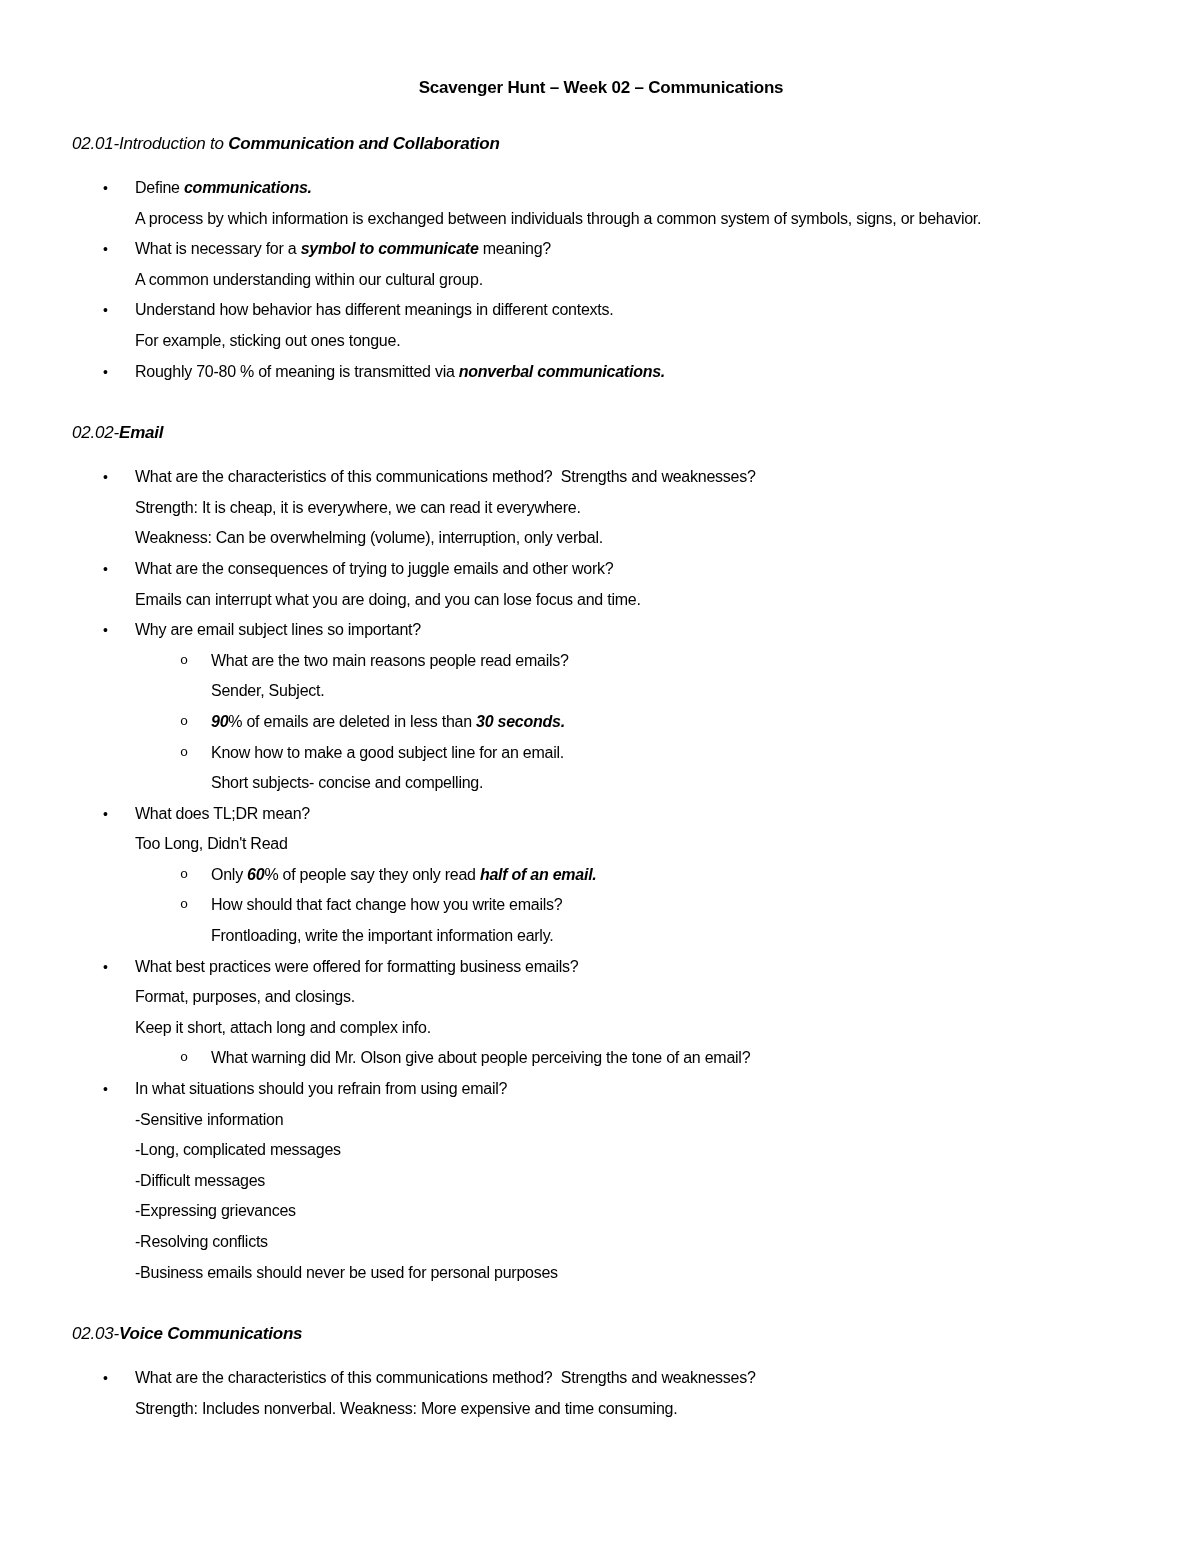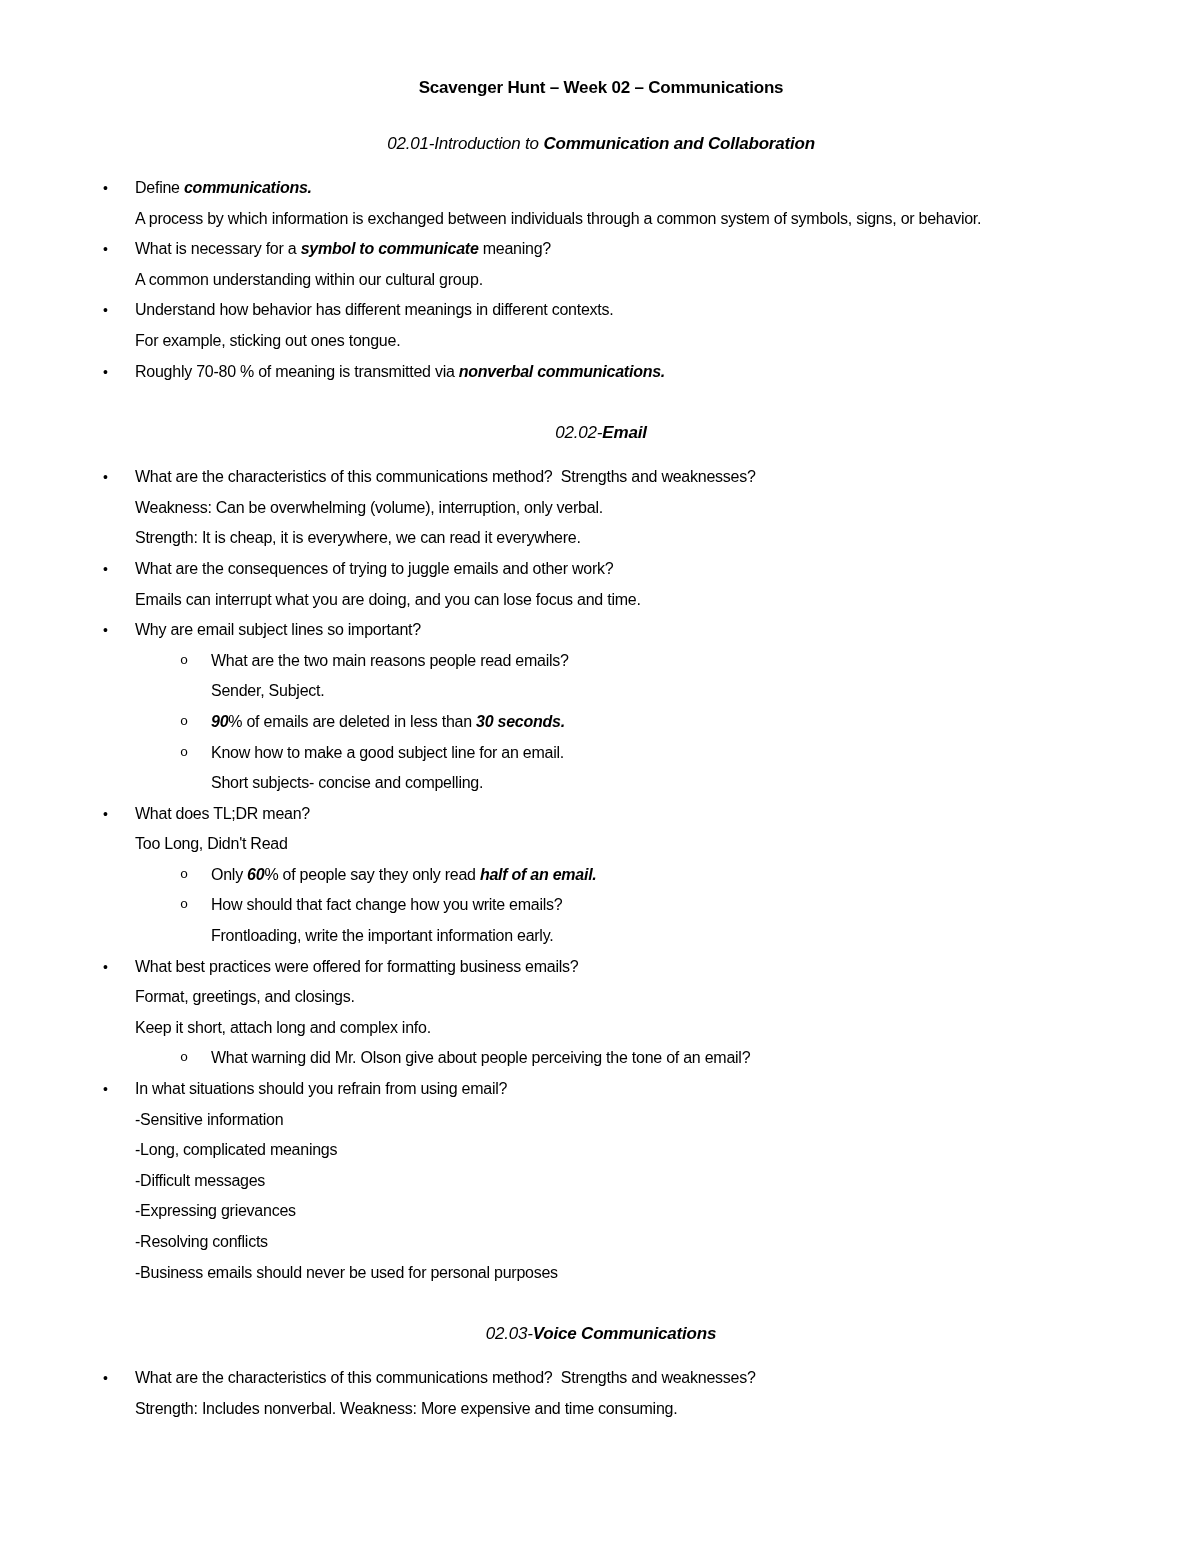--- a/index.html
+++ b/index.html
@@ -30,21 +30,20 @@
     letter-spacing: -0.2px;
   }
   .section-heading {
     margin: 35px 0 18px 0;
     font-size: 17px;
     line-height: 22px;
     font-weight: normal;
     font-style: italic;
     letter-spacing: -0.2px;
     white-space: pre-wrap;
-    text-align: center;
   }
   .section-items {
     margin: 0;
   }
   .item {
     position: relative;
     font-size: 16px;
     line-height: 30.6px;
     letter-spacing: -0.25px;
     white-space: pre-wrap;
@@ -88,42 +87,42 @@
           <div class="item lvl1"><span class="">A common understanding within our cultural group.</span></div>
           <div class="item lvl1"><span class="marker bullet">•</span><span class="">Understand how behavior has different meanings in different contexts.</span></div>
           <div class="item lvl1"><span class="">For example, sticking out ones tongue.</span></div>
           <div class="item lvl1"><span class="marker bullet">•</span><span class="">Roughly 70-80 % of meaning is transmitted via </span><span class="b i">nonverbal</span><span class="b "> communications.</span></div>
         </div>
       </section>
       <section class="doc-section">
         <h2 class="section-heading"><span class="i">02.02-</span><span class="b i">Email</span></h2>
         <div class="section-items">
           <div class="item lvl1"><span class="marker bullet">•</span><span class="">What are the characteristics of this communications method?  Strengths and weaknesses?</span></div>
+          <div class="item lvl1"><span class="">Strength: It is cheap, it is everywhere, we can read it everywhere.</span></div>
           <div class="item lvl1"><span class="">Weakness: Can be overwhelming (volume), interruption, only verbal.</span></div>
-          <div class="item lvl1"><span class="">Strength: It is cheap, it is everywhere, we can read it everywhere.</span></div>
           <div class="item lvl1"><span class="marker bullet">•</span><span class="">What are the consequences of trying to juggle emails and other work?</span></div>
           <div class="item lvl1"><span class="">Emails can interrupt what you are doing, and you can lose focus and time.</span></div>
           <div class="item lvl1"><span class="marker bullet">•</span><span class="">Why are email subject lines so important?</span></div>
           <div class="item lvl2"><span class="marker circle">o</span><span class="">What are the two main reasons people read emails?</span></div>
           <div class="item lvl2"><span class="">Sender, Subject.</span></div>
           <div class="item lvl2"><span class="marker circle">o</span><span class="b ">90</span><span class="">% of emails are deleted in less than </span><span class="b ">30 seconds.</span></div>
           <div class="item lvl2"><span class="marker circle">o</span><span class="">Know how to make a good subject line for an email.</span></div>
           <div class="item lvl2"><span class="">Short subjects- concise and compelling.</span></div>
           <div class="item lvl1"><span class="marker bullet">•</span><span class="">What does TL;DR mean?</span></div>
           <div class="item lvl1"><span class="">Too Long, Didn't Read</span></div>
           <div class="item lvl2"><span class="marker circle">o</span><span class="">Only </span><span class="b ">60</span><span class="">% of people say they only read </span><span class="b ">half of an email.</span></div>
           <div class="item lvl2"><span class="marker circle">o</span><span class="">How should that fact change how you write emails?</span></div>
           <div class="item lvl2"><span class="">Frontloading, write the important information early.</span></div>
           <div class="item lvl1"><span class="marker bullet">•</span><span class="">What best practices were offered for formatting business emails?</span></div>
-          <div class="item lvl1"><span class="">Format, greetings, and closings.</span></div>
+          <div class="item lvl1"><span class="">Format, purposes, and closings.</span></div>
           <div class="item lvl1"><span class="">Keep it short, attach long and complex info.</span></div>
           <div class="item lvl2"><span class="marker circle">o</span><span class="">What warning did Mr. Olson give about people perceiving the tone of an email?</span></div>
           <div class="item lvl1"><span class="marker bullet">•</span><span class="">In what situations should you refrain from using email?</span></div>
           <div class="item lvl1"><span class="">-Sensitive information</span></div>
-          <div class="item lvl1"><span class="">-Long, complicated meanings</span></div>
+          <div class="item lvl1"><span class="">-Long, complicated messages</span></div>
           <div class="item lvl1"><span class="">-Difficult messages</span></div>
           <div class="item lvl1"><span class="">-Expressing grievances</span></div>
           <div class="item lvl1"><span class="">-Resolving conflicts</span></div>
           <div class="item lvl1"><span class="">-Business emails should never be used for personal purposes</span></div>
         </div>
       </section>
       <section class="doc-section">
         <h2 class="section-heading"><span class="i">02.03-</span><span class="b i">Voice Communications</span></h2>
         <div class="section-items">
           <div class="item lvl1"><span class="marker bullet">•</span><span class="">What are the characteristics of this communications method?  Strengths and weaknesses?</span></div>

